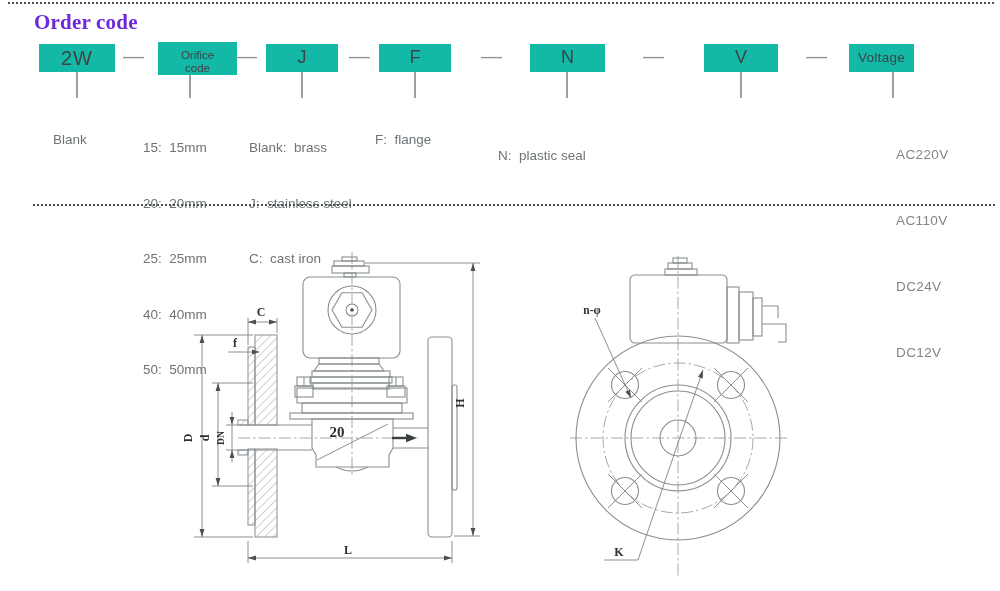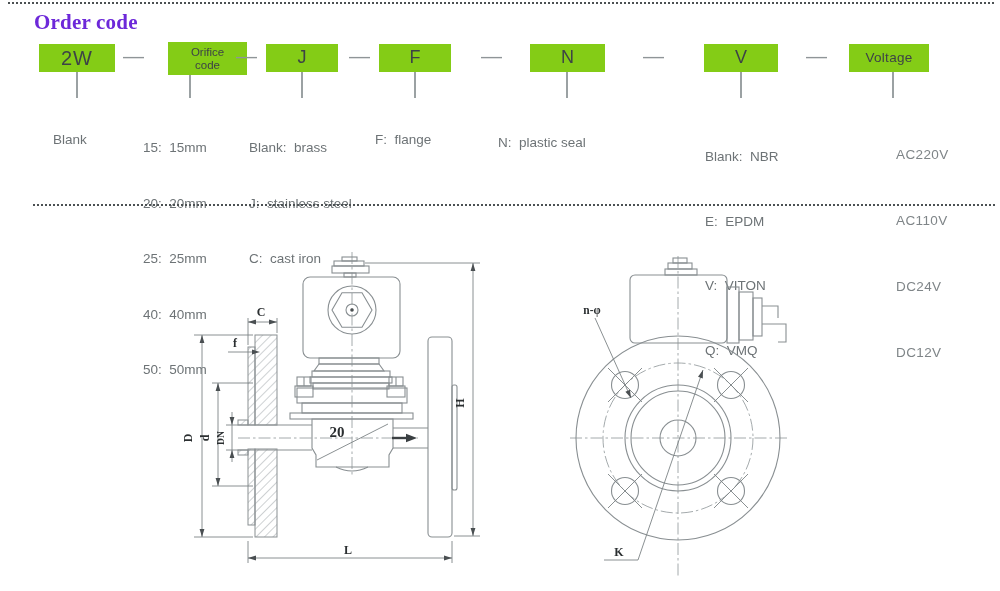--- a/index.html
+++ b/index.html
@@ -2,21 +2,21 @@
 <html><head>
 <meta charset="utf-8">
 <style>
   html,body{margin:0;padding:0;background:#ffffff;}
   .page{position:relative;width:1000px;height:591px;background:#fff;
         font-family:"Liberation Sans",sans-serif;overflow:hidden;}
   .abs{position:absolute;}
   .heading{position:absolute;font-family:"Liberation Serif",serif;font-weight:700;
            font-size:21px;color:#6d28d9;letter-spacing:.2px;white-space:nowrap;}
   .dotted{position:absolute;height:0;border-top:2px dotted #4c5153;}
-  .ocbox{position:absolute;background:#84cc16;color:#3d4346;display:flex;
+  .ocbox{position:absolute;background:#14b8a6;color:#3d4346;display:flex;
          flex-direction:column;align-items:center;justify-content:center;
          text-align:center;line-height:1.1;}
   .code-lg{font-size:20px;letter-spacing:1px;}
   .code-md{font-size:18px;}
   .code-sm{font-size:11.5px;line-height:13px;}
   .code-volt{font-size:13.5px;letter-spacing:.3px;}
   .dash{position:absolute;color:#8f9598;font-size:21px;line-height:21px;}
   .vline{position:absolute;width:1.5px;background:#9ba1a3;}
   .desc{position:absolute;color:#6d7376;font-size:13.5px;white-space:pre;}
   .desc div{white-space:pre;}
@@ -36,37 +36,37 @@
 
 <div class="page">
 
   <div class="dotted" style="left:8px;top:2px;width:986px;"></div>
 
   <div class="heading" style="left:34px;top:10px;">Order code</div>
 
   <div class="ocbox code-lg" style="left:39px;top:44px;width:76px;height:28px;">
     <span>2W</span>
   </div>
-  <div class="ocbox code-sm" style="left:168px;top:42px;width:79px;height:33px;">
+  <div class="ocbox code-sm" style="left:158px;top:42px;width:79px;height:33px;justify-content:flex-end;">
     <span>Orifice</span>
     <span>code</span>
   </div>
   <div class="ocbox code-md" style="left:266px;top:44px;width:72px;height:28px;">
     <span>J</span>
   </div>
   <div class="ocbox code-md" style="left:379px;top:44px;width:72px;height:28px;">
     <span>F</span>
   </div>
   <div class="ocbox code-md" style="left:530px;top:44px;width:75px;height:28px;">
     <span>N</span>
   </div>
   <div class="ocbox code-md" style="left:704px;top:44px;width:74px;height:28px;">
     <span>V</span>
   </div>
-  <div class="ocbox code-volt" style="left:849px;top:44px;width:80px;height:28px;">
+  <div class="ocbox code-volt" style="left:849px;top:44px;width:65px;height:28px;">
     <span>Voltage</span>
   </div>
 
   <span class="dash" style="left:123px;top:45px;">—</span>
   <span class="dash" style="left:236px;top:45px;">—</span>
   <span class="dash" style="left:349px;top:45px;">—</span>
   <span class="dash" style="left:481px;top:45px;">—</span>
   <span class="dash" style="left:643px;top:45px;">—</span>
   <span class="dash" style="left:806px;top:45px;">—</span>
 
@@ -89,28 +89,22 @@
     <div>50:  50mm</div>
   </div>
   <div class="desc" style="left:249px;top:102px;line-height:18.5px;">
     <div>Blank:  brass</div>
     <div>J:  stainless steel</div>
     <div>C:  cast iron</div>
   </div>
   <div class="desc" style="left:375px;top:102px;">
     <div>F:  flange</div>
   </div>
-  <div class="desc" style="left:498px;top:95px;line-height:19px;">
+  <div class="desc" style="left:498px;top:108px;line-height:19px;">
     <div>N:  plastic seal</div>
-  </div>
-  <div class="desc" style="left:705px;top:103px;line-height:21.5px;">
-    <div>Blank:  NBR</div>
-    <div>E:  EPDM</div>
-    <div>V:  VITON</div>
-    <div>Q:  VMQ</div>
   </div>
   <div class="desc desc-volt" style="left:864px;top:100px;line-height:22px;">
     <div>AC220V</div>
     <div>AC110V</div>
     <div>DC24V</div>
     <div>DC12V</div>
   </div>
 
   <div class="dotted" style="left:33px;top:204px;width:962px;"></div>
 

